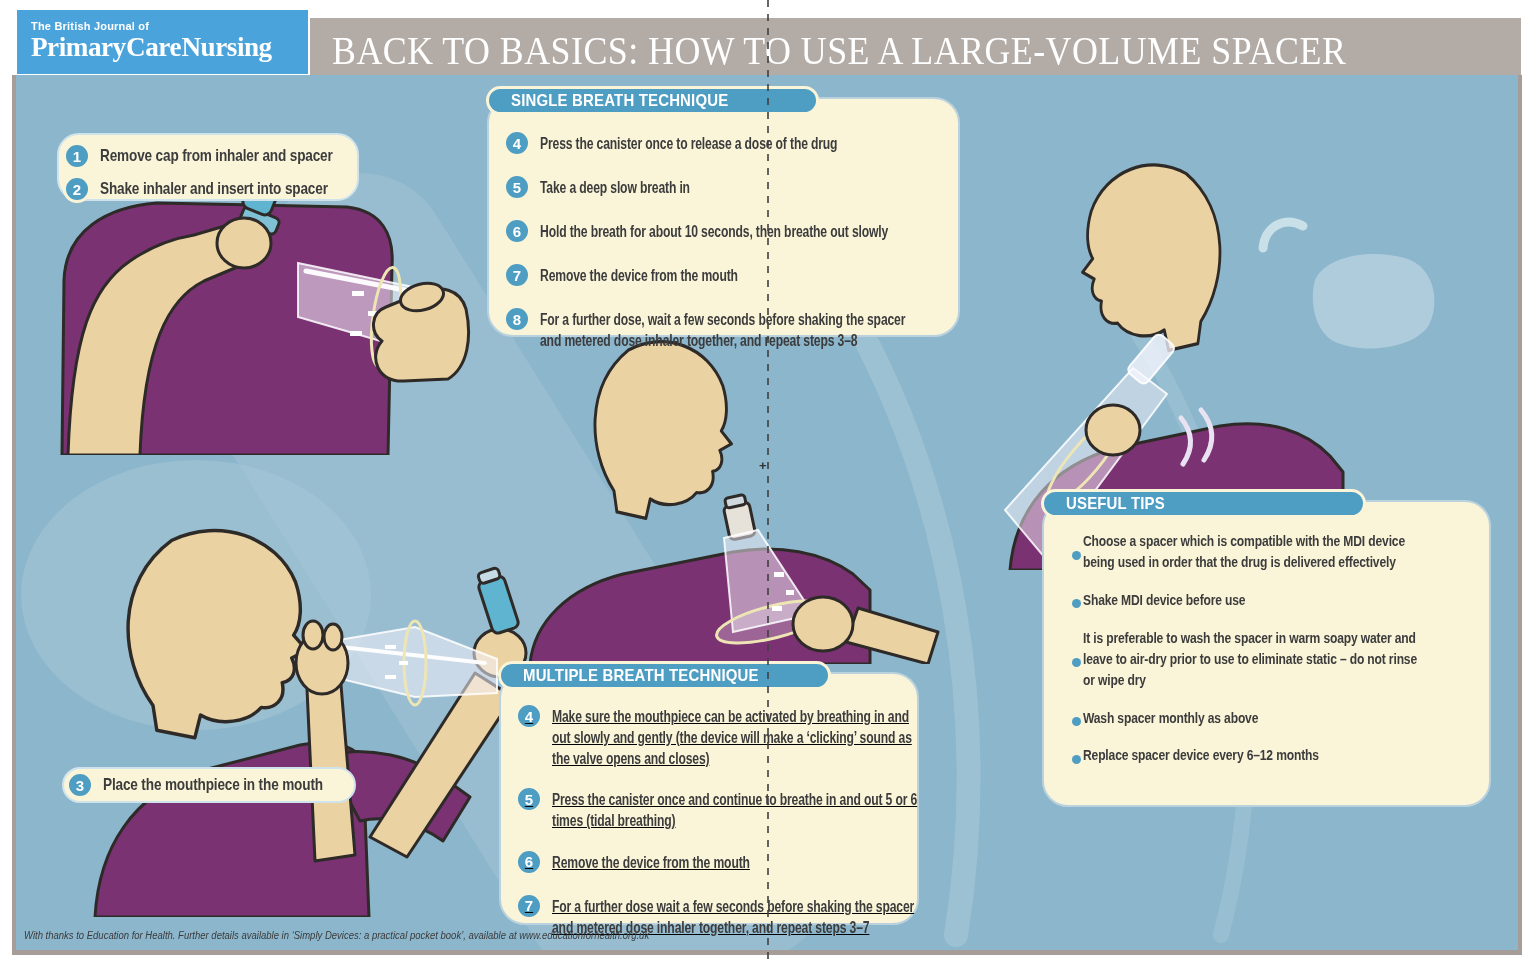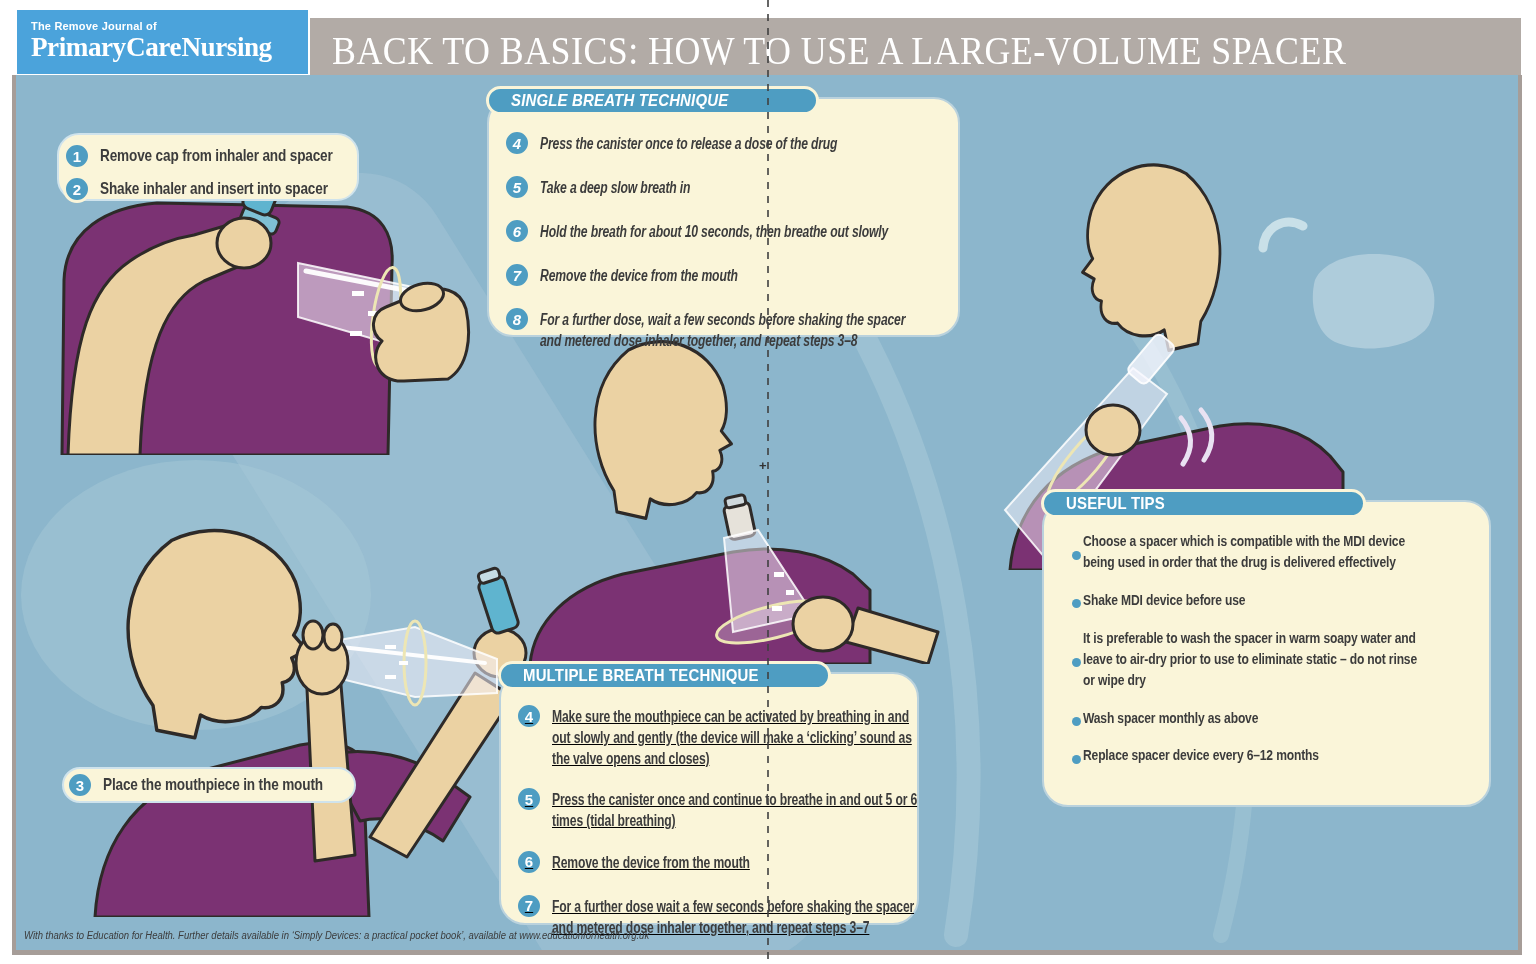--- a/index.html
+++ b/index.html
@@ -56,21 +56,21 @@
   .fold-line{position:absolute;left:767px;top:0;width:2px;height:964px;z-index:30;opacity:.8;
         background:repeating-linear-gradient(to bottom,#3f3f3f 0 7px,transparent 7px 14px);}
   .crosshair{position:absolute;left:759px;top:458px;z-index:31;color:#333;font-size:13px;font-weight:bold;}
 </style>
 </head>
 <body>
 
 <div class="page">
 
   <div class="logo-box">
-    <div class="logo-top">The Remove Journal of</div>
+    <div class="logo-top">The British Journal of</div>
     <div class="logo-name">Primary Care Nursing</div>
   </div>
   <div class="title-bar">
     <span>BACK TO BASICS: HOW TO USE A LARGE-VOLUME SPACER</span>
   </div>
 
   <div class="frame"></div>
   <div class="content">
 
     <svg class="bg-svg" width="1502" height="875" viewBox="0 0 1502 875">
@@ -194,21 +194,21 @@
       <div class="step-row">
         <div class="num-circle">1</div>
         <div class="inline-text">Remove cap from inhaler and spacer</div>
       </div>
       <div class="step-row">
         <div class="num-circle">2</div>
         <div class="inline-text">Shake inhaler and insert into spacer</div>
       </div>
     </div>
 
-    <div class="panel" style="left:471px;top:22px;width:473px;height:240px;padding:30px 0 0 24px;font-style:italic;">
+    <div class="panel" style="left:471px;top:22px;width:473px;height:240px;padding:30px 0 0 24px;">
       <div class="pill" style="width:333px;">
         <span>SINGLE BREATH TECHNIQUE</span>
       </div>
       <div class="step-row">
         <div class="num-circle">4</div>
         <div class="step-text">Press the canister once to release a dose of the drug</div>
       </div>
       <div class="step-row">
         <div class="num-circle">5</div>
         <div class="step-text">Take a deep slow breath in</div>

